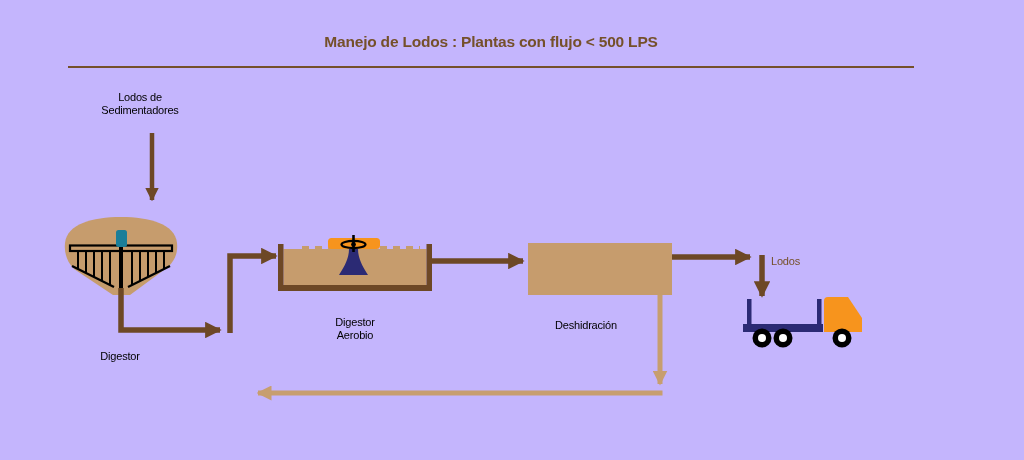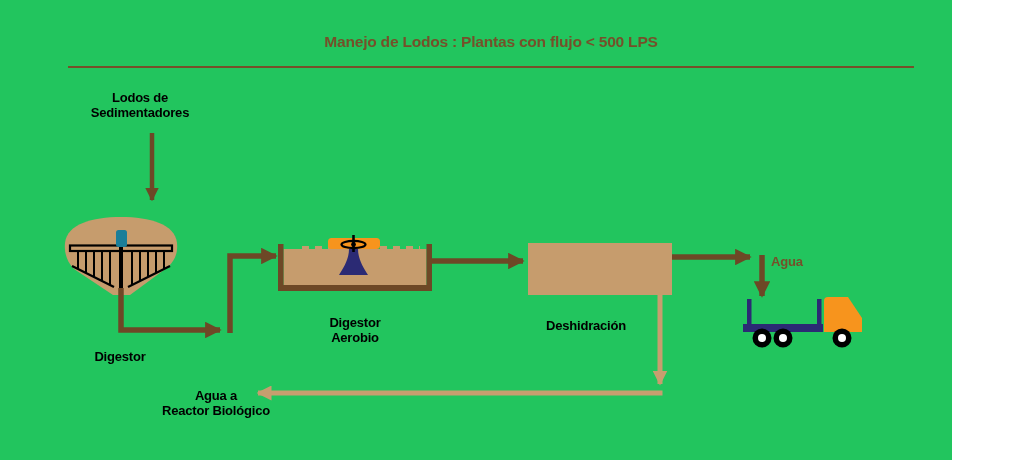--- a/index.html
+++ b/index.html
@@ -1,22 +1,22 @@
 <!DOCTYPE html>
 <html><head>
 <meta charset="utf-8">
 <style>
   html,body{margin:0;padding:0;background:#ffffff;}
   .stage{
-    position:relative;width:952px;height:460px;background:#22c55e;overflow:hidden;
+    position:relative;width:1024px;height:460px;background:#c4b5fd;overflow:hidden;
     font-family:"Liberation Sans",sans-serif;
   }
   .stage svg{position:absolute;left:0;top:0;}
   .lbl{
-    position:absolute;font-weight:bold;font-size:13px;line-height:1.14;
+    position:absolute;font-weight:normal;font-size:11px;line-height:1.14;
     letter-spacing:-0.2px;text-align:center;white-space:pre-line;color:#000;
   }
   .title{
     position:absolute;left:68px;top:33px;width:846px;text-align:center;
     font-weight:bold;font-size:15.5px;letter-spacing:-0.2px;color:#75502A;white-space:pre;
   }
   .rule{position:absolute;left:68px;top:66px;width:846px;height:2px;background:#75502A;}
   .lbl-source{left:60px;top:91px;width:160px;}
   .lbl-thickener{left:40px;top:350px;width:160px;}
   .lbl-digester{left:275px;top:316px;width:160px;}
@@ -106,17 +106,15 @@
     <line x1="660" y1="295" x2="660" y2="384" stroke="#C79E6F" stroke-width="5" marker-end="url(#ah-tan)"></line>
     <line x1="662.5" y1="393" x2="258" y2="393" stroke="#C79E6F" stroke-width="5" marker-end="url(#ah-tan)"></line>
   </svg>
 
   <div class="lbl lbl-source">Lodos de
 Sedimentadores</div>
   <div class="lbl lbl-thickener">Digestor</div>
   <div class="lbl lbl-dewatering">Deshidración</div>
   <div class="lbl lbl-digester">Digestor
 Aerobio</div>
-  <div class="lbl lbl-sludge">Agua</div>
-  <div class="lbl lbl-return">Agua a
-Reactor Biológico</div>
+  <div class="lbl lbl-sludge">Lodos</div>
 
 </div>
 
 </body></html>

